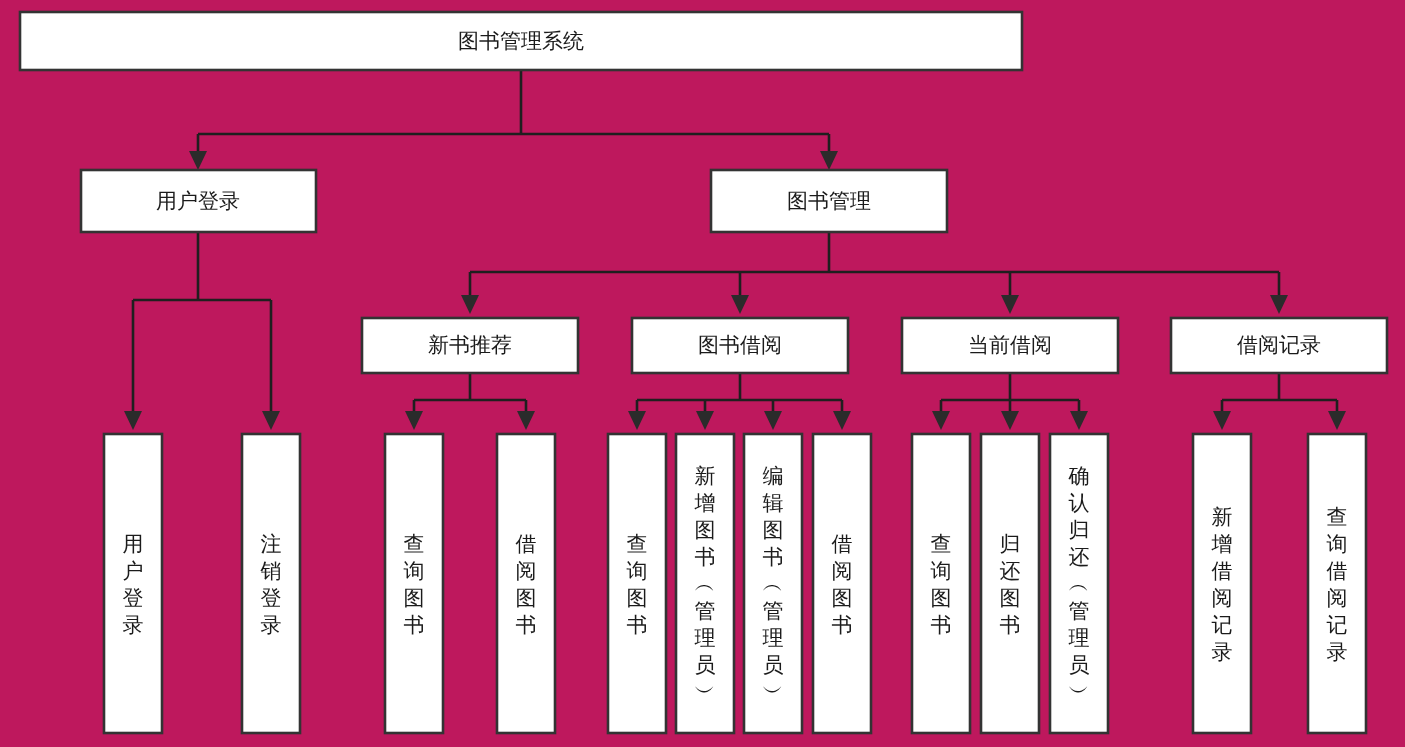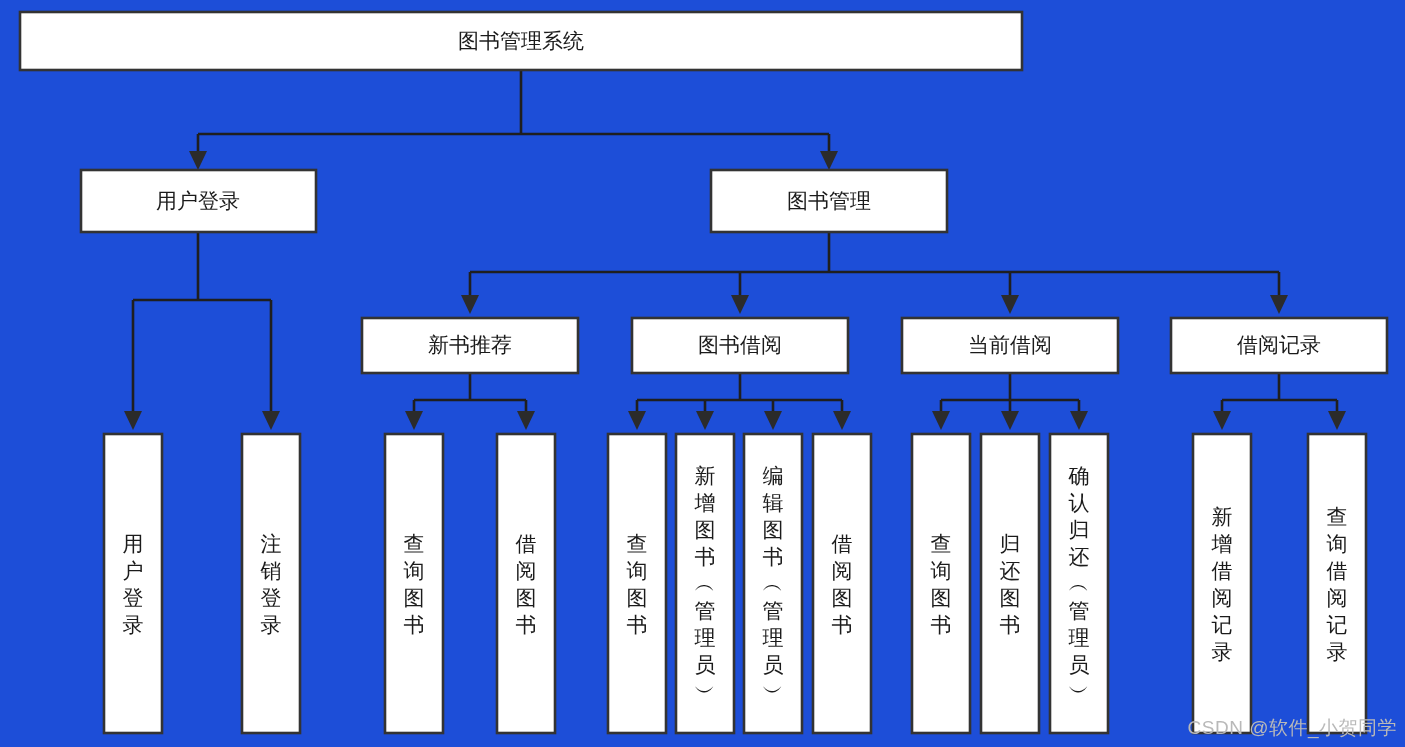--- a/index.html
+++ b/index.html
@@ -10,21 +10,21 @@
   body {
     width: 1405px;
     height: 747px;
     font-family: "Liberation Sans", "DejaVu Sans", sans-serif;
     overflow: hidden;
   }
   #diagram-root {
     position: relative;
     width: 1405px;
     height: 747px;
-    background: #1d4ed8;
+    background: #be185d;
   }
   svg.diagram {
     position: absolute;
     left: 0;
     top: 0;
     width: 1405px;
     height: 747px;
     display: block;
   }
   .node-box {
@@ -241,15 +241,14 @@
       <rect class="node-box" x="1193" y="434" width="58" height="299"></rect>
       <text class="node-label-v" x="1222" y="0"><tspan x="1222" y="523.56">新</tspan><tspan x="1222" y="550.56">增</tspan><tspan x="1222" y="577.56">借</tspan><tspan x="1222" y="604.56">阅</tspan><tspan x="1222" y="631.56">记</tspan><tspan x="1222" y="658.56">录</tspan></text>
     </g>
     <g>
       <rect class="node-box" x="1308" y="434" width="58" height="299"></rect>
       <text class="node-label-v" x="1337" y="0"><tspan x="1337" y="523.56">查</tspan><tspan x="1337" y="550.56">询</tspan><tspan x="1337" y="577.56">借</tspan><tspan x="1337" y="604.56">阅</tspan><tspan x="1337" y="631.56">记</tspan><tspan x="1337" y="658.56">录</tspan></text>
     </g>
 
   </svg>
 
-  <div class="watermark">CSDN @软件_小贺同学</div>
 
 </div>
 
 </body></html>

